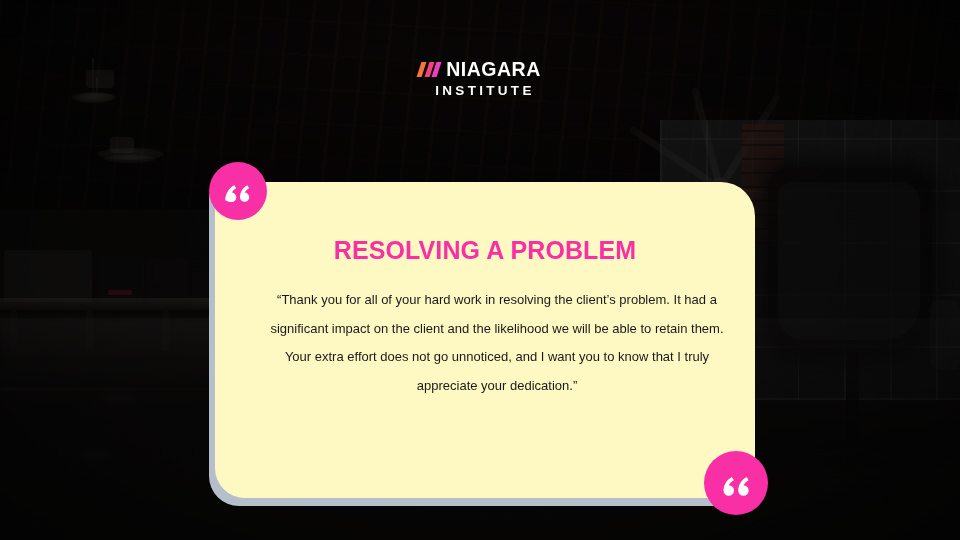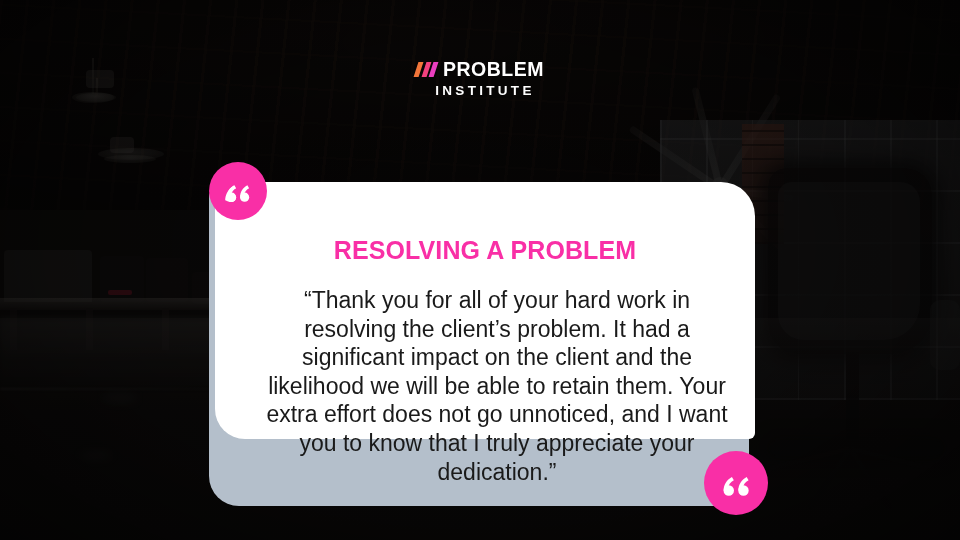--- a/index.html
+++ b/index.html
@@ -191,34 +191,34 @@
   }
 
   
   .card-wrap { position:absolute; left:215px; top:182px; width:540px; height:316px; }
   .card-shadow {
     position:absolute; left:-6px; top:8px; width:540px; height:316px;
     border-radius:6px 34px 6px 30px;
     background:#b4bfcb;
   }
   .card {
-    position:absolute; left:0; top:0; width:540px; height:257px;
+    position:absolute; left:0; top:0; width:540px; height:316px;
     border-radius:6px 34px 6px 30px;
-    background:#ffffff;
+    background:#fef9c3;
   }
   .card-title {
     position:absolute; left:0; right:0; top:54px;
     text-align:center;
     font-size:25px; font-weight:700; letter-spacing:.1px;
   }
   .card-body {
     position:absolute; left:18px; right:18px; top:104px;
     text-align:center;
     color:#1a1a1a;
-    font-size:23px; line-height:28.6px;margin-left:24px;
+    font-size:13px; line-height:28.6px;margin-left:24px;
   }
 
   
   .quote-badge {
     position:absolute; border-radius:50%;
     display:flex; align-items:center; justify-content:center;
   }
   .quote-badge svg { display:block; }
   .badge-tl { left:209px; top:162px; width:58px; height:58px; }
   .badge-br { left:704px; top:451px; width:64px; height:64px; }
@@ -302,21 +302,21 @@
 
 <div id="slide">
 
   <div class="logo">
     <div class="logo-row">
       <span class="logo-bars">
         <i style="background:#F2763A;"></i>
         <i style="background:#F2417E;"></i>
         <i style="background:#EC3FBF;"></i>
       </span>
-      <span class="logo-word">PROBLEM</span>
+      <span class="logo-word">NIAGARA</span>
     </div>
     <div class="logo-sub">INSTITUTE</div>
   </div>
 
 
   <div class="card-wrap">
     <div class="card-shadow"></div>
     <div class="card">
       <div class="card-title" style="color:#F92FA6;">RESOLVING A PROBLEM</div>
       <div class="card-body">“Thank you for all of your hard work in resolving the client’s problem. It had a significant impact on the client and the likelihood we will be able to retain them. Your extra effort does not go unnoticed, and I want you to know that I truly appreciate your dedication.”</div>

